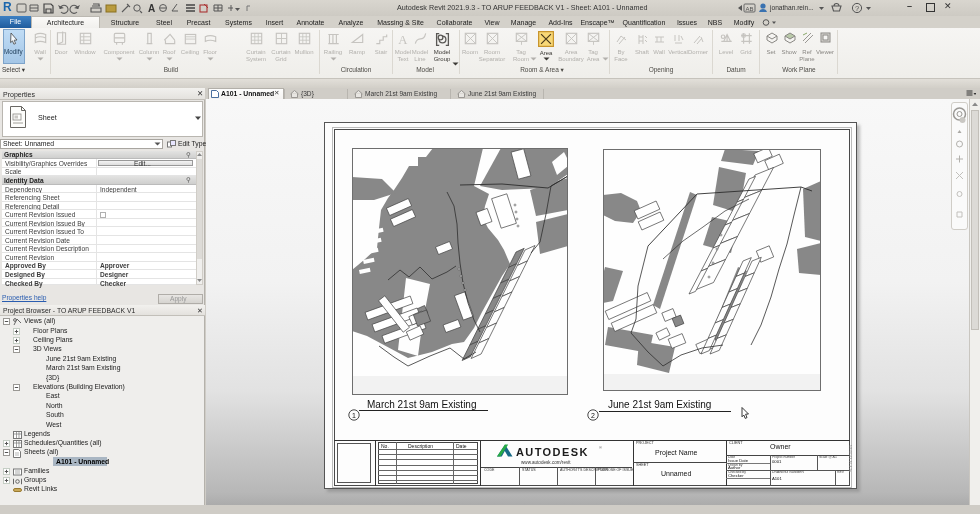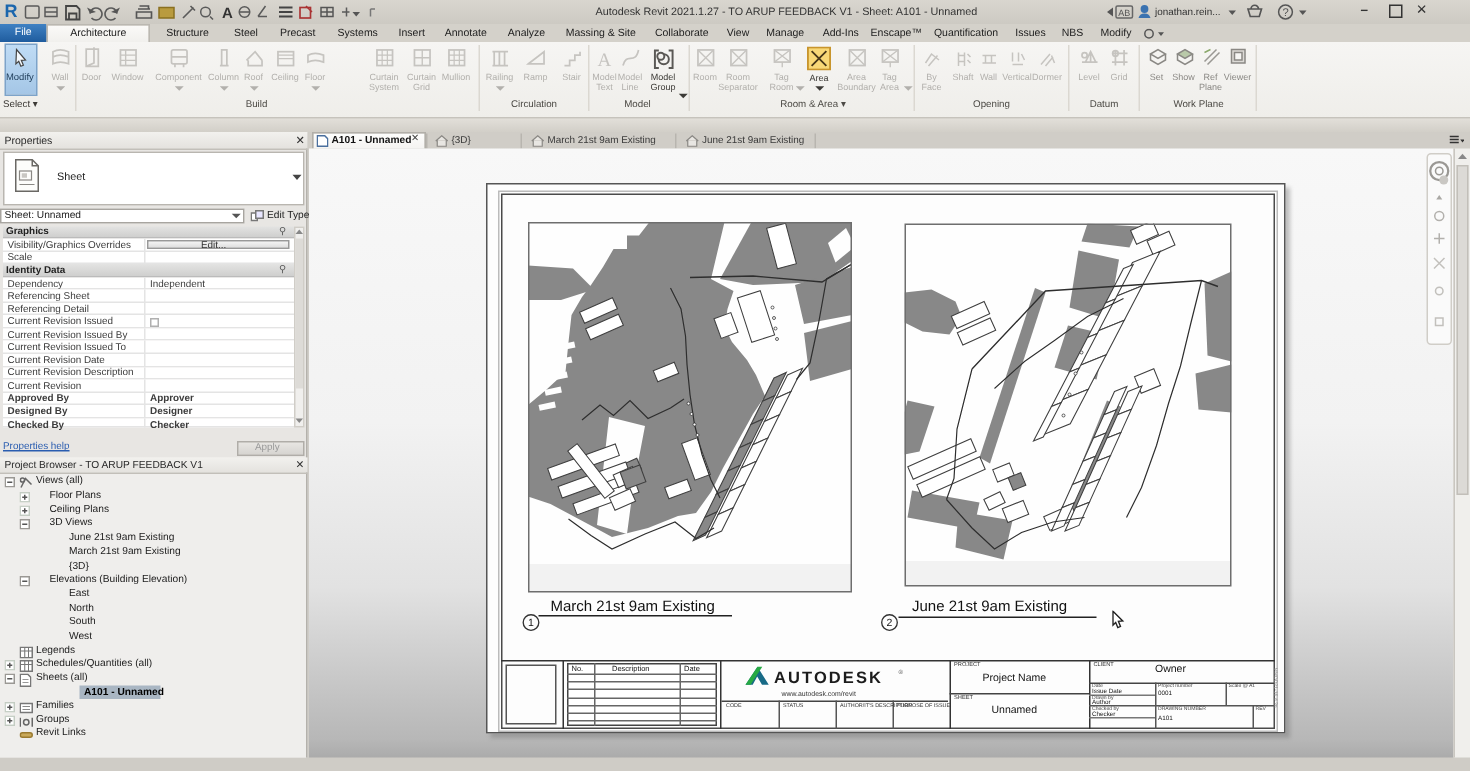--- a/index.html
+++ b/index.html
@@ -27,21 +27,21 @@
       <path d="M160 6 h6" stroke="#555"></path>
       <path d="M172 9 177 2 M172 9 h6" stroke="#5a5a5a" stroke-width="1" fill="none"></path>
       <path d="M186 3 h9 M186 6 h9 M186 9 h9" stroke="#444" stroke-width="1.4" fill="none"></path>
       <rect x="200" y="3" width="7" height="7" fill="none" stroke="#a33" stroke-width="1.1"></rect>
       <path d="M204 2 208 6" stroke="#a33"></path>
       <path d="M214 9 214 3 222 3 222 9 Z M214 6 h8 M218 3 v6" fill="none" stroke="#555" stroke-width="1"></path>
       <path d="M228 6 h5 M231 3 v6" stroke="#5a5a5a" stroke-width="1"></path>
       <path d="M235 6 l2.5 3 2.5 -3 Z" fill="#555"></path>
       <path d="M247 4 v5 M247 4 l3 0" stroke="#777"></path>
     </svg>
-    <div class="tx" style="left:397px;top:4px;font-size:7.2px;color:#333;">Autodesk Revit 2021.1.27 - TO ARUP FEEDBACK V1 - Sheet: A101 - Unnamed</div>
+    <div class="tx" style="left:397px;top:4px;font-size:7.2px;color:#333;">Autodesk Revit 2021.9.3 - TO ARUP FEEDBACK V1 - Sheet: A101 - Unnamed</div>
 <svg class="a" style="left:735px;top:1px" width="245 " height="14" viewBox="0 0 245 14">
 <path d="M3 7 l4 -3 v6 Z" fill="#555"></path>
 <rect x="9" y="3" width="11" height="8" rx="1" fill="none" stroke="#666"></rect>
       <text x="10.5" y="9.5" font-size="6" fill="#555" font-family="Liberation Sans">AB</text>
 <circle cx="28" cy="5" r="2.6" fill="#3a72b0"></circle>
       <path d="M24 11 a4.2 4.2 0 0 1 8 0 Z" fill="#3a72b0"></path>
 <text x="35" y="9" font-size="6.6" fill="#333" font-family="Liberation Sans">jonathan.rein... </text>
 <path d="M84 6 l2.5 3 2.5 -3 Z" fill="#555"></path>
 <path d="M97 5 h9 l-1.5 5 h-6 Z M99 5 a2.5 2.5 0 0 1 5 0" fill="none" stroke="#555" stroke-width="1.1"></path>
 <circle cx="122" cy="7" r="4.6" fill="none" stroke="#555" stroke-width="1"></circle>

